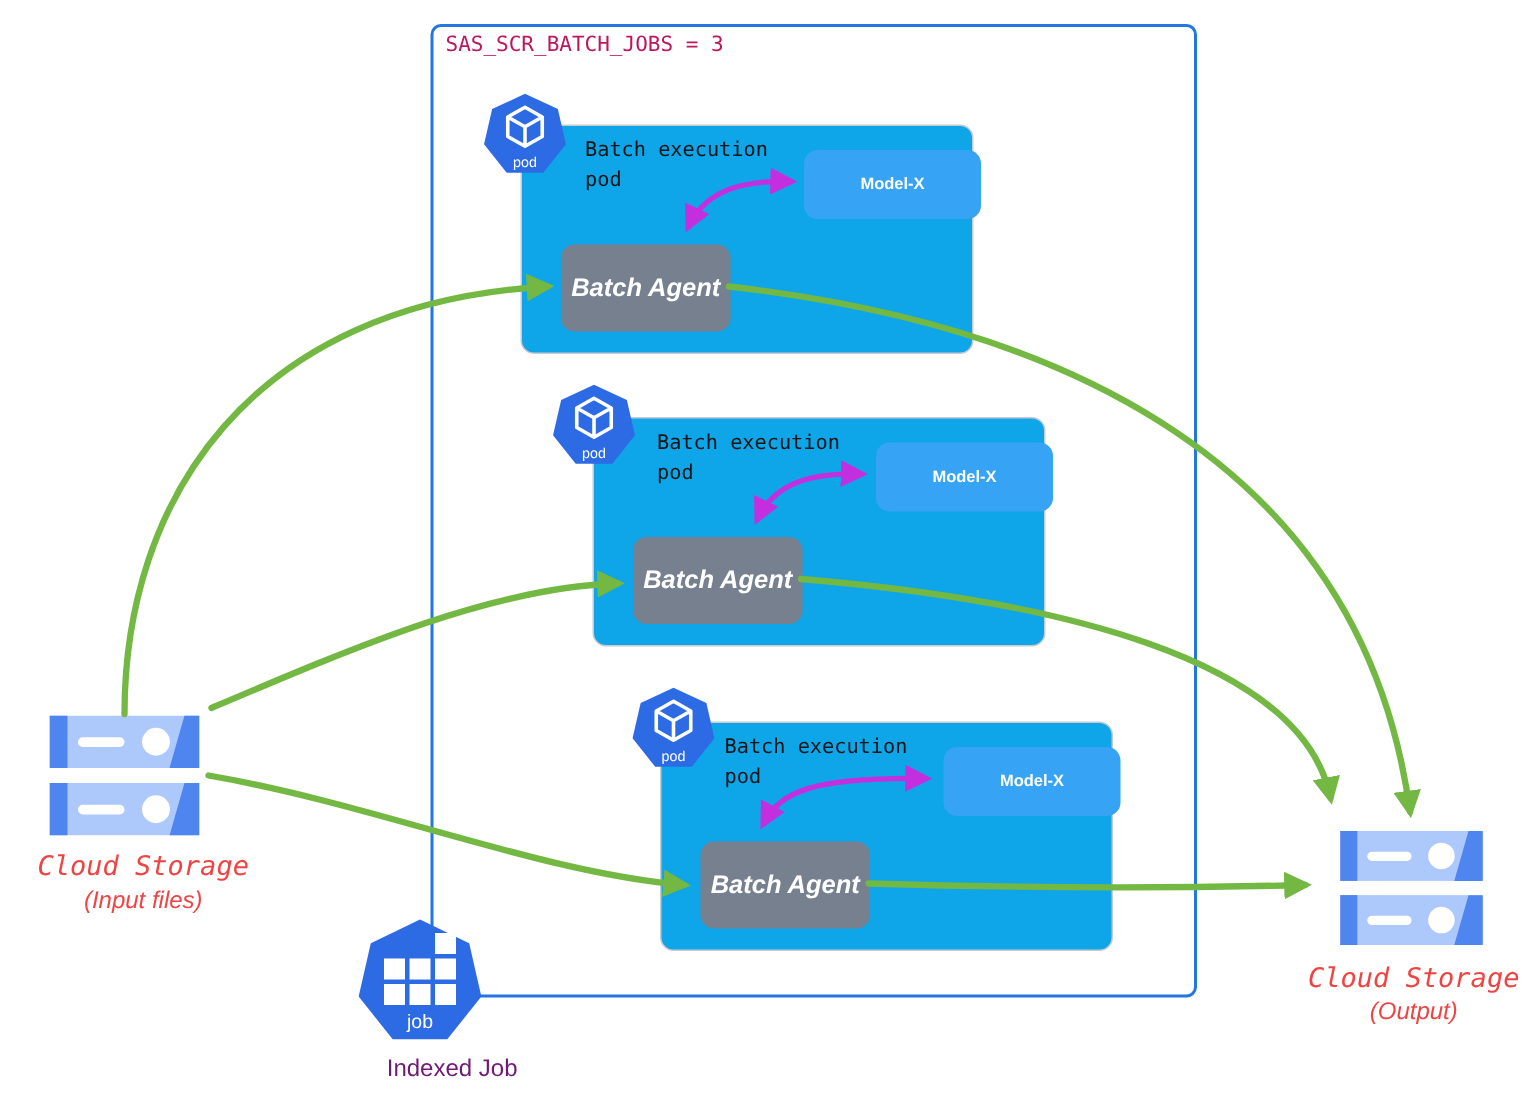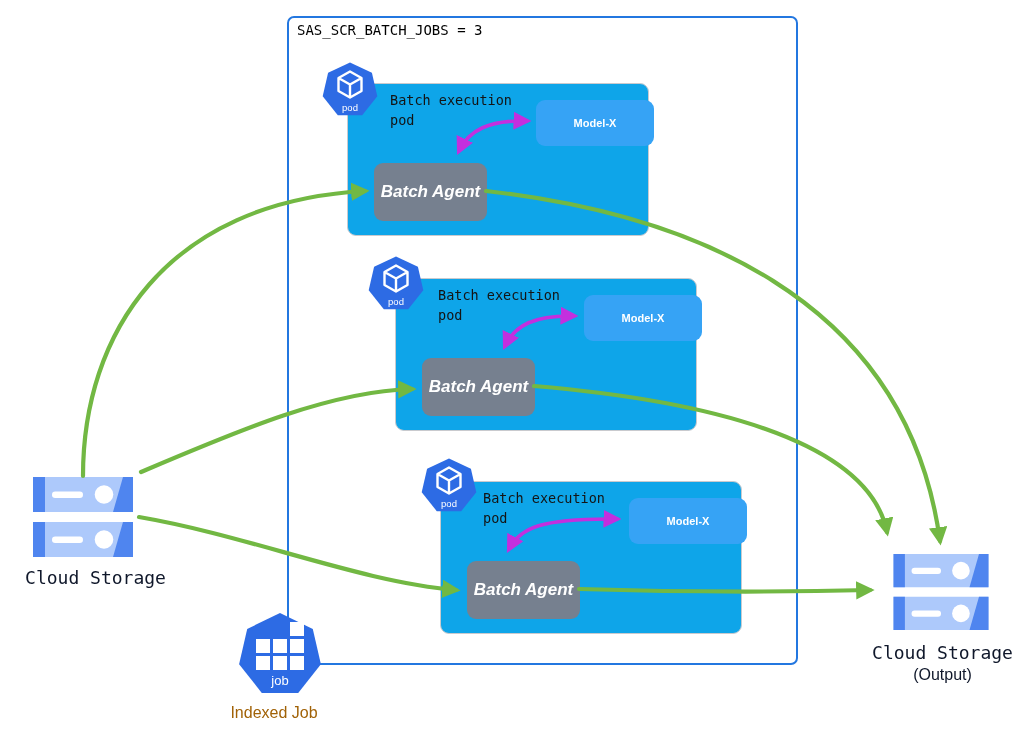--- a/index.html
+++ b/index.html
@@ -13,21 +13,21 @@
   .mono { font-family: "DejaVu Sans Mono", monospace; }
 
   
   .jobs-box {
     position: absolute; left: 287px; top: 16px; width: 511px; height: 649px;
     border: 2px solid #2377E0; border-radius: 7px;
     background: transparent; z-index: 1;
   }
   .jobs-title {
     position: absolute; left: 297px; top: 22px;
-    font-size: 14px; color: #000000; letter-spacing: 0; z-index: 3;
+    font-size: 14px; color: #be185d; letter-spacing: 0; z-index: 3;
     white-space: pre;
   }
 
   
   .pod-box {
     position: absolute; width: 302px; height: 153px;
     background: #0ea5e9; border: 1.5px solid #C9CACE; border-radius: 9px;
     z-index: 2;
   }
   .pod-box-1 { left: 347px; top: 83px;  }
@@ -51,29 +51,29 @@
     color: #ffffff; font-weight: bold; font-size: 11px;
   }
 
   
   .pod-icon { position: absolute; width: 56px; height: 56px; z-index: 3; }
   .pod-icon-1 { left: 322px; top: 62px; }
   .pod-icon-2 { left: 368px; top: 256px; }
   .pod-icon-3 { left: 421px; top: 458px; }
   .job-icon { position: absolute; left: 239px; top: 612px; width: 82px; height: 86px; z-index: 3; }
   .job-label {
-    position: absolute; left: 214px; top: 704px; width: 120px;
-    text-align: center; font-size: 16px; color: #a16207; z-index: 3;
+    position: absolute; left: 225px; top: 704px; width: 120px;
+    text-align: right; font-size: 16px; color: #701a75; z-index: 3;
   }
 
   
   .storage-icon { position: absolute; z-index: 3; }
   .storage-in  { left: 33px;  top: 477px; width: 100px; height: 80px; }
   .storage-out { left: 892px; top: 554px; width: 98px;  height: 76px; }
-  .storage-caption { position: absolute; width: 175px; text-align: center; z-index: 3; color: #0f172a; }
+  .storage-caption { position: absolute; width: 175px; text-align: center; z-index: 3; color: #ef4444; font-style: italic; }
   .storage-name { font-size: 18px; }
   .storage-qualifier { font-size: 16px; }
   .cap-in-name  { left: 8px;  top: 567px; }
   .cap-in-qual  { left: 8px;  top: 592px; }
   .cap-out-name { left: 855px; top: 642px; }
   .cap-out-qual { left: 855px; top: 666px; }
 
   
   .arrows {
     position: absolute; left: 0; top: 0; width: 1024px; height: 733px;
@@ -149,20 +149,21 @@
     </g>
     <g>
       <rect x="0" y="45" width="100" height="35" fill="#ADC9FB"></rect>
       <rect x="0" y="45" width="12" height="35" fill="#4F85EF"></rect>
       <polygon points="90,45 100,45 100,80 80,80" fill="#4F85EF"></polygon>
       <rect x="19" y="59.5" width="31" height="6.5" rx="3.2" fill="#ffffff"></rect>
       <circle cx="71" cy="62.5" r="9.3" fill="#ffffff"></circle>
     </g>
   </svg>
   <div class="storage-caption storage-name mono cap-in-name">Cloud Storage</div>
+  <div class="storage-caption storage-qualifier cap-in-qual">(Input files)</div>
 
   <svg class="storage-icon storage-out" viewBox="0 0 100 80">
     <g>
       <rect x="0" y="0" width="100" height="35" fill="#ADC9FB"></rect>
       <rect x="0" y="0" width="12" height="35" fill="#4F85EF"></rect>
       <polygon points="90,0 100,0 100,35 80,35" fill="#4F85EF"></polygon>
       <rect x="19" y="14.5" width="31" height="6.5" rx="3.2" fill="#ffffff"></rect>
       <circle cx="71" cy="17.5" r="9.3" fill="#ffffff"></circle>
     </g>
     <g>

